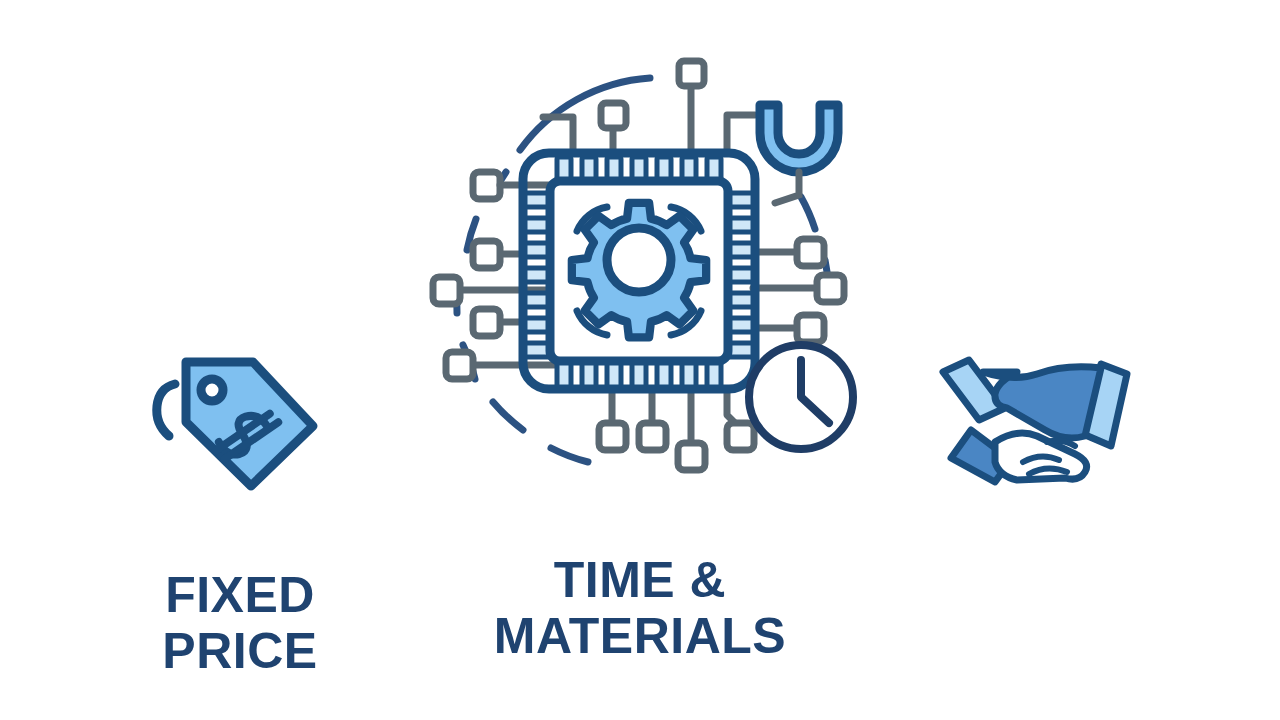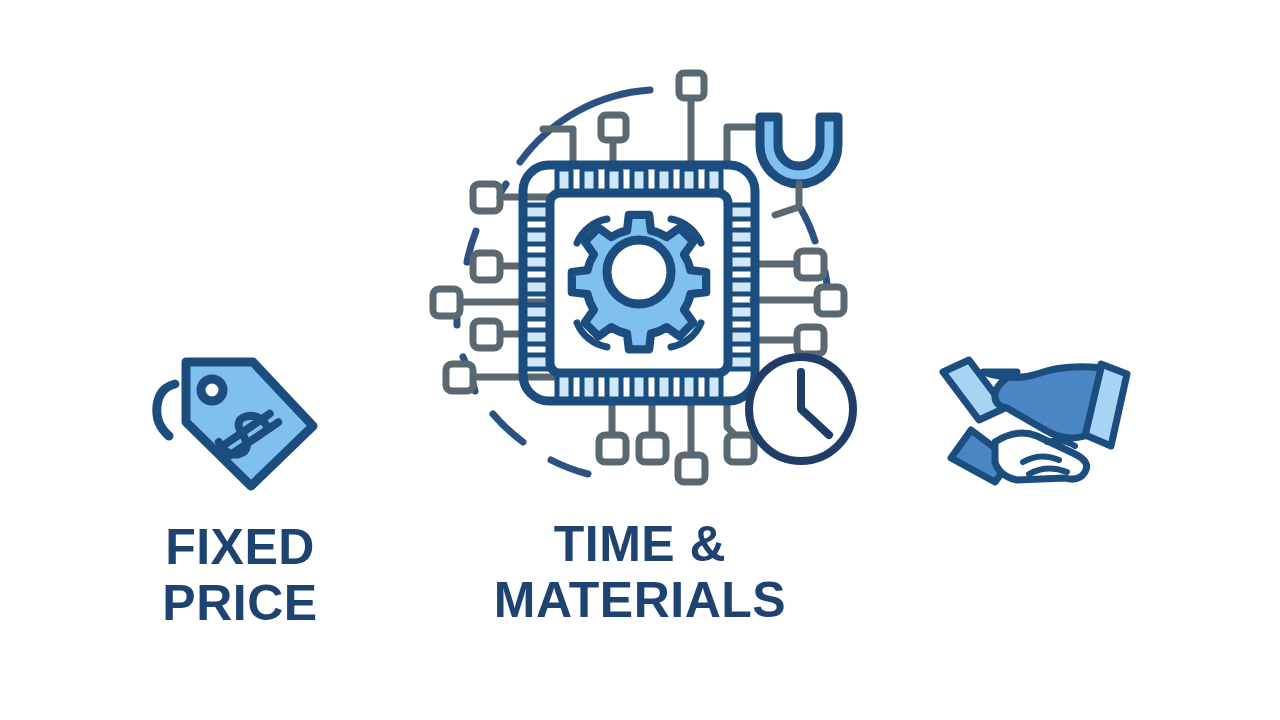--- a/index.html
+++ b/index.html
@@ -20,24 +20,25 @@
     height: 720px;
     background: #ffffff;
   }
 
   
   .col {
     position: absolute;
     display: flex;
     flex-direction: column;
     align-items: center;
+    gap: 48px;
   }
 
   .col-left   { left: 60px;  top: 330px; width: 360px; }
-  .col-center { left: 400px; top: 52px;  width: 480px; align-items: center; }
+  .col-center { left: 400px; top: 40px;  width: 480px; align-items: center; }
   .col-right  { left: 860px; top: 330px; width: 360px; }
 
   .icon-wrap {
     display: flex;
     align-items: center;
     justify-content: center;
   }
 
   .icon-wrap-left   { width: 360px; height: 175px; }
   .icon-wrap-right  { width: 360px; height: 175px; }

